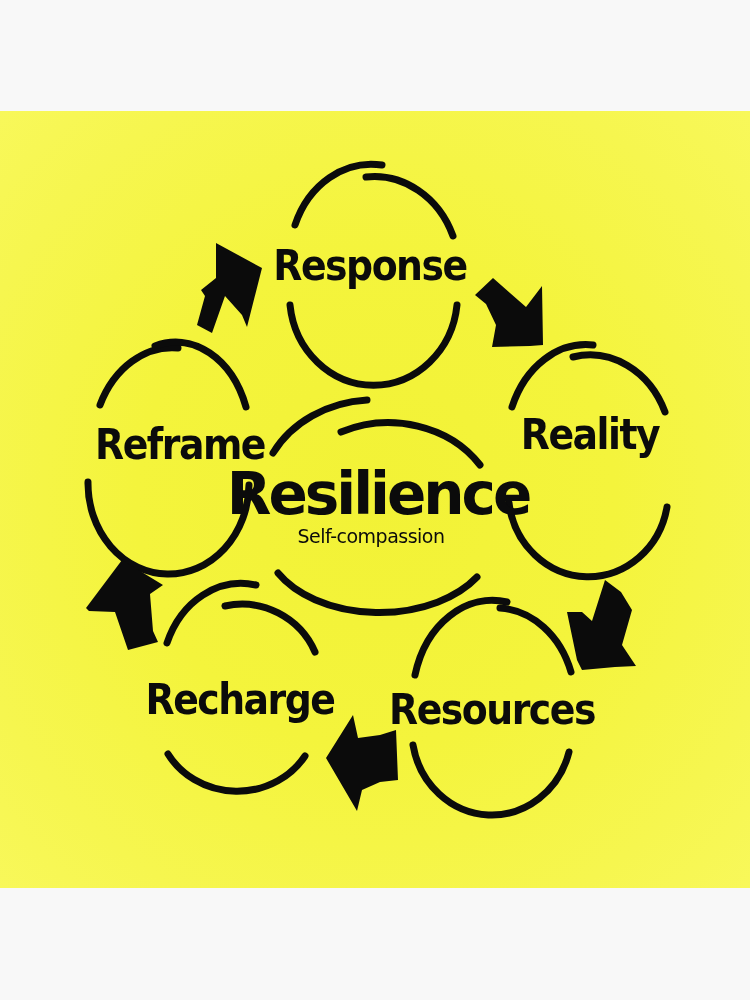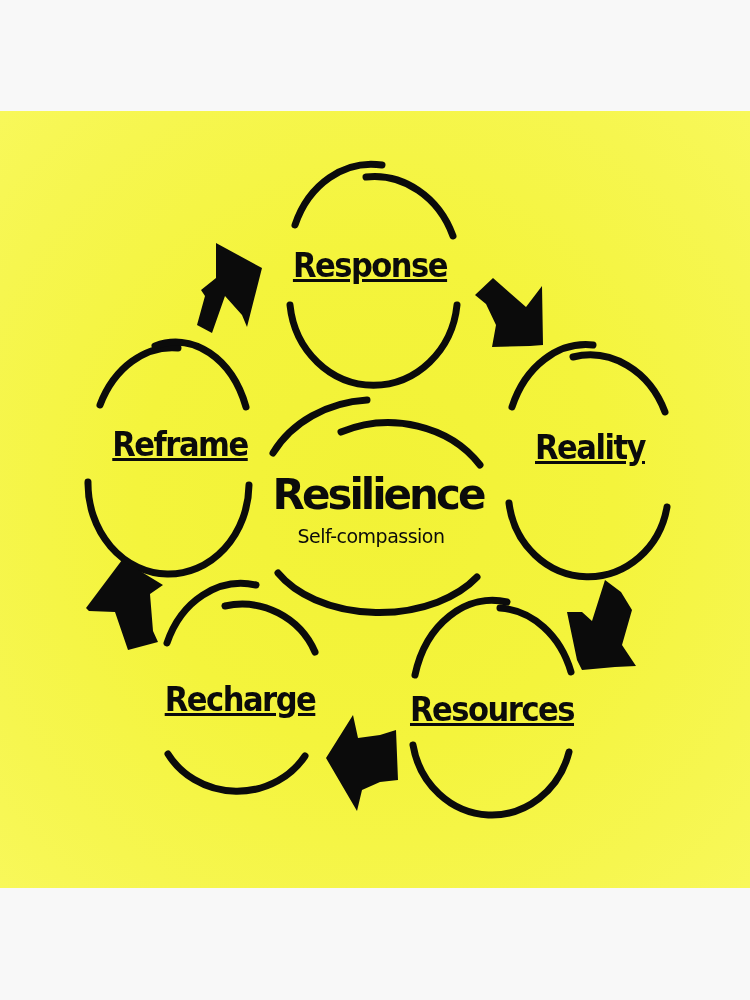--- a/index.html
+++ b/index.html
@@ -19,22 +19,22 @@
   .label {
     position: absolute;
     transform: translate(-50%, -50%);
     color: #0b0b0b;
     font-family: "DejaVu Sans", sans-serif;
     font-weight: bold;
     white-space: nowrap;
     letter-spacing: -1.5px;
     transform-origin: center;
   }
-  .node-label { font-size: 34px; font-stretch: condensed; text-decoration: underline; }
-  .center-title { font-size: 42px; letter-spacing: -3px; }
+  .node-label { font-size: 42px; font-stretch: condensed; }
+  .center-title { font-size: 58px; letter-spacing: -3px; }
   .center-sub { font-size: 19px; font-weight: normal; letter-spacing: -0.5px; }
 </style>
 </head>
 <body>
 
 <div class="canvas">
   <svg width="750" height="777" viewBox="0 111 750 777">
     <g fill="none" stroke="#0b0b0b" stroke-width="7" stroke-linecap="round">
 
       <g>
@@ -82,20 +82,20 @@
 
       <path d="M 567 612 L 582 612 L 592 621 L 605 580 L 621 592 L 632 610 L 622 645 L 636 666 L 615 667 L 582 670 L 577 660 Z"></path>
 
       <path d="M 326 758 L 353 715 L 358 738 L 380 735 L 396 730 L 398 780 L 380 782 L 362 790 L 357 811 Z"></path>
 
       <path d="M 86 608 L 122 560 L 163 585 L 150 594 L 153 631 L 158 642 L 128 650 L 115 612 L 89 611 Z"></path>
     </g>
   </svg>
 
   <div class="label node-label" style="left:370px; top:154px;">Response</div>
-  <div class="label node-label" style="left:590px; top:336px;">Reality</div>
+  <div class="label node-label" style="left:590px; top:323px;">Reality</div>
   <div class="label node-label" style="left:240px; top:588px;">Recharge</div>
   <div class="label node-label" style="left:492px; top:598px;">Resources</div>
   <div class="label node-label" style="left:180px; top:333px;">Reframe</div>
 
   <div class="label center-title" style="left:378px; top:383px;">Resilience</div>
   <div class="label center-sub" style="left:371px; top:425px;">Self-compassion</div>
 </div>
 
 </body></html>

